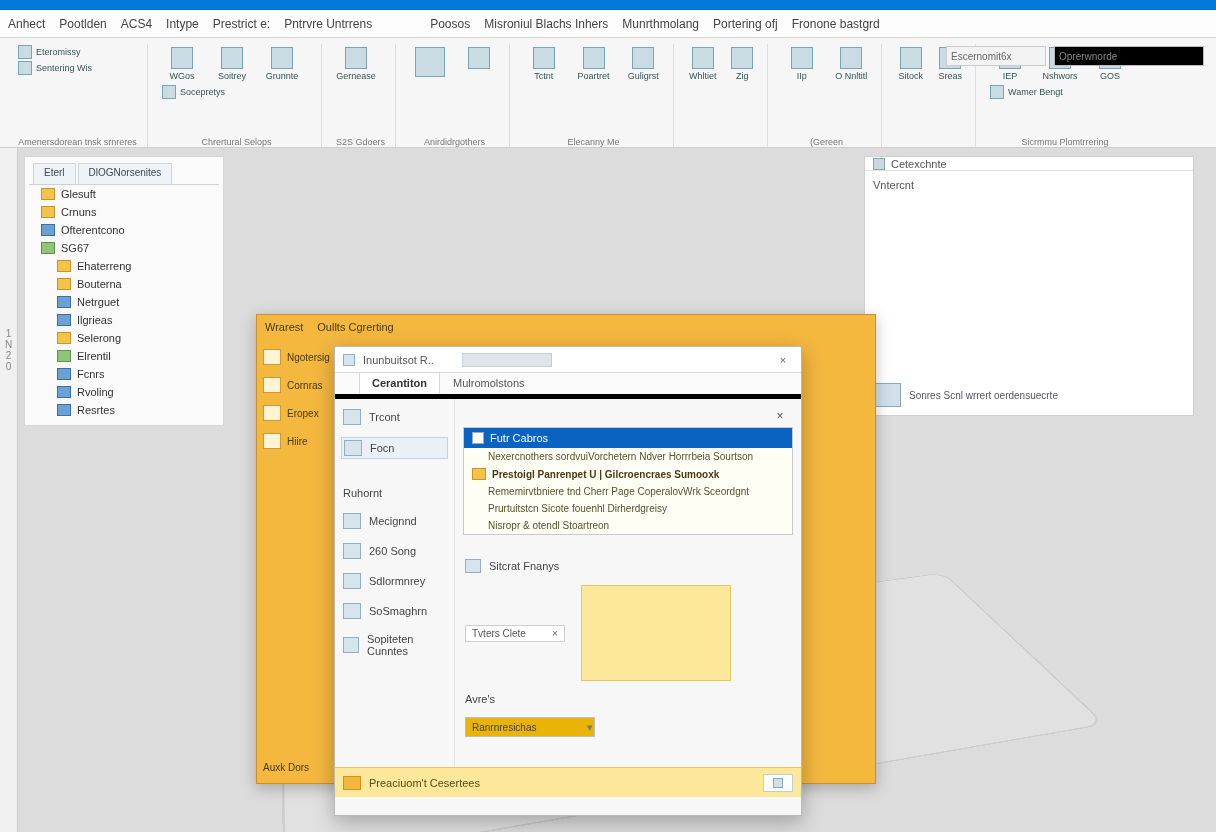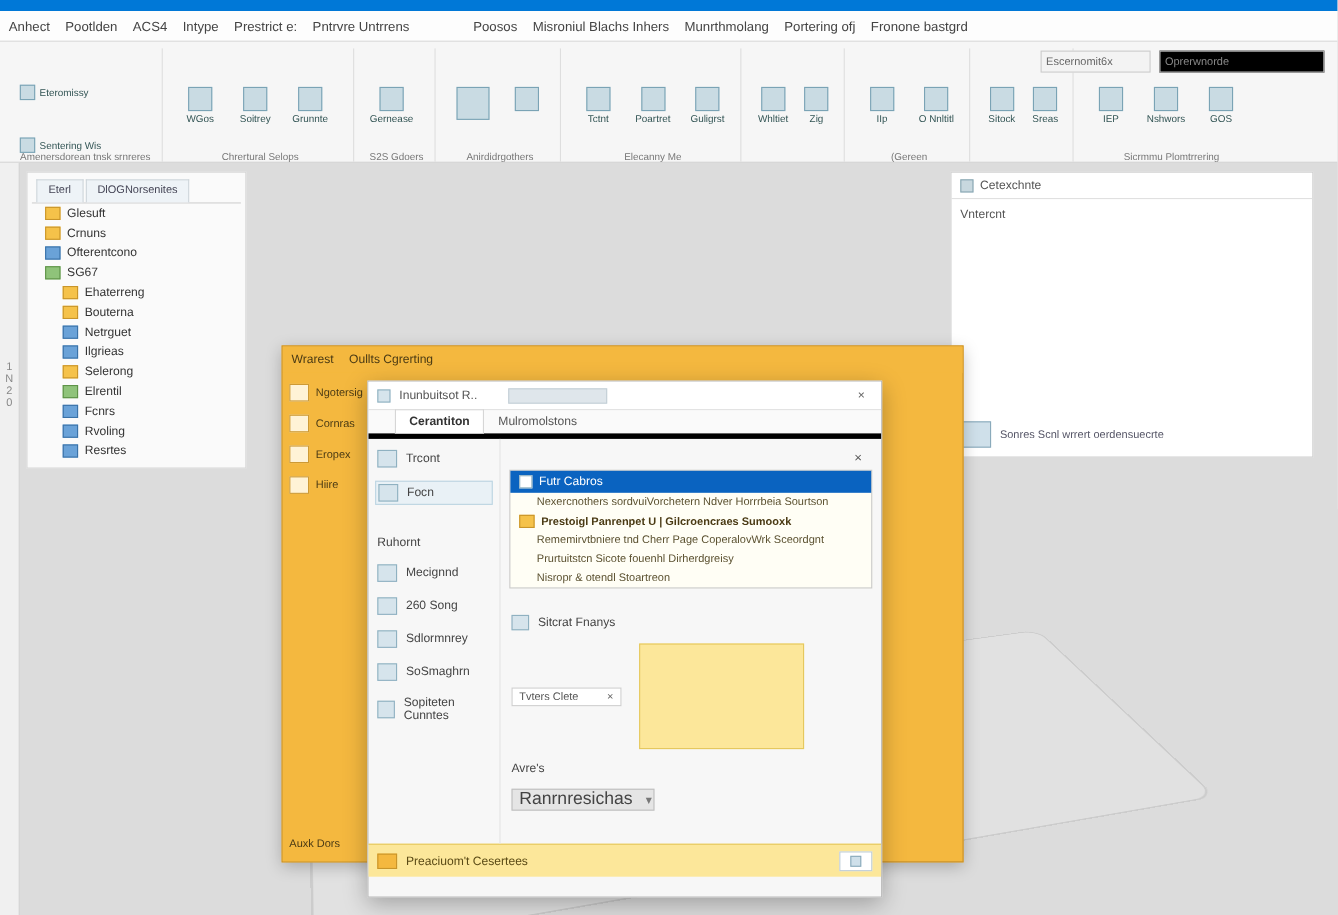--- a/index.html
+++ b/index.html
@@ -2,42 +2,42 @@
 <html><head>
 <meta charset="utf-8">
 <style>
   * { box-sizing: border-box; margin: 0; padding: 0; font-family: "Segoe UI", Tahoma, sans-serif; }
   body { width: 1216px; height: 832px; background: #e8e8e8; overflow: hidden; position: relative; }
   .titlebar { height: 10px; background: #0078d7; }
   .menubar { height: 28px; background: #fdfdfd; border-bottom: 1px solid #d5d5d5; display: flex; align-items: center; padding: 0 8px; gap: 14px; font-size: 12px; color: #444; }
   .menubar span { cursor: default; }
   .ribbon { height: 110px; background: #f6f6f6; border-bottom: 1px solid #cfcfcf; display: flex; padding: 6px 8px 0 8px; gap: 4px; position: relative; }
   .rgrp { border-right: 1px solid #dedede; padding: 0 8px 16px 8px; position: relative; display: flex; flex-direction: column; }
-  .rgrp .row { display: flex; gap: 6px; margin-top: 32px; }
+  .rgrp .row { display: flex; gap: 6px; }
   .rbtn { width: 44px; display: flex; flex-direction: column; align-items: center; gap: 2px; padding: 3px 2px; font-size: 9px; color: #355; text-align: center; cursor: default; }
   .rbtn .ic { width: 22px; height: 22px; background: #c9dbe3; border: 1px solid #7aa3b5; }
   .rbtn.sm { width: auto; flex-direction: row; gap: 4px; padding: 1px 2px; font-size: 9px; }
   .rbtn.sm .ic { width: 14px; height: 14px; }
   .grplabel { position: absolute; bottom: 0; left: 0; right: 0; text-align: center; font-size: 9px; color: #777; }
   .searchbox { position: absolute; right: 12px; top: 8px; width: 150px; height: 20px; border: 1px solid #bbb; background: #000000; font-size: 10px; padding: 0 4px; color: #888; display:flex; align-items:center; }
   .tagbox { position:absolute; right:170px; top:8px; width:100px; height:20px; border:1px solid #ccc; background:#f3f3f3; font-size:10px; color:#666; display:flex; align-items:center; padding:0 4px; }
 
   .work { position: relative; height: 684px; background: #dcdcdc; }
   .leftnav { position: absolute; left: 0; top: 0; width: 18px; height: 100%; background: #f0f0f0; border-right: 1px solid #d0d0d0; font-size: 10px; color: #888; text-align: center; padding-top: 180px; }
   .tree { position: absolute; left: 24px; top: 8px; width: 200px; background: #fafafa; border: 1px solid #d6d6d6; padding: 6px 4px; }
   .tabstrip { height: 22px; border-bottom: 1px solid #d0d0d0; display: flex; gap: 2px; padding-left: 4px; }
   .tab { font-size: 10px; padding: 3px 10px; background:#eef3f7; border:1px solid #cfd6db; border-bottom:none; color:#445; }
   .titem { display: flex; align-items: center; gap: 6px; padding: 3px 4px 3px 12px; font-size: 11px; color: #333; }
   .titem.sub { padding-left: 28px; }
   .titem .fic { width: 14px; height: 12px; background: #f5c24a; border: 1px solid #c9952a; }
   .titem .fic.b { background:#6aa2d8; border-color:#3a72a8; }
   .titem .fic.g { background:#8fc37a; border-color:#5e9348; }
 
   .panelR { position:absolute; right: 22px; top: 8px; width: 330px; height: 260px; background:#fff; border:1px solid #cfcfcf; }
-  .panelR .hdr { height:24px; border-bottom:1px solid #e0e0e0; display:flex; align-items:center; gap:6px; padding:0 8px; font-size:11px; color:#555;}
+  .panelR .hdr { height:14px; border-bottom:1px solid #e0e0e0; display:flex; align-items:center; gap:6px; padding:0 8px; font-size:11px; color:#555;}
   .panelR .hdr .ic { width:12px; height:12px; background:#c8d8df; border:1px solid #89a7b3; }
   .panelR .body { padding:8px; font-size:11px; color:#555; }
   .foot { position:absolute; bottom:8px; left:8px; right:8px; display:flex; gap:8px; align-items:center; font-size:10px; color:#556; }
   .foot .ic { width:28px; height:24px; background:#cfe0ea; border:1px solid #8aaabb; }
 
   .canvasbg { position:absolute; left:240px; right:360px; top:200px; bottom:10px; }
   .kb { position:absolute; right:-200px; bottom:-40px; width:760px; height:340px; border:2px solid #bfbfbf; border-radius:20px; transform: perspective(1200px) rotateX(58deg) rotateZ(-16deg); background:#e6e6e6; opacity:.55; }
   .kb::before, .kb::after { content:""; position:absolute; border:1px solid #c4c4c4; border-radius:4px; }
 
   
@@ -67,21 +67,21 @@
   .dlg .listhdr { background:#0a63c0; color:#fff; font-size:11px; padding:4px 8px; display:flex; align-items:center; gap:6px; }
   .dlg .listhdr .hic { width:12px; height:12px; background:#fff; border:1px solid #8fb1c1; }
   .dlg .li { font-size:10px; color:#5b5130; padding:3px 8px 3px 24px; }
   .dlg .li.title { font-weight:600; color:#4a3a14; display:flex; gap:6px; padding-left:8px; align-items:center;}
   .dlg .li.title .ic2 { width:14px; height:12px; background:#f5c24a; border:1px solid #c9952a; }
   .dlg .secrow { display:flex; align-items:center; gap:8px; font-size:11px; color:#444; padding:6px 2px;}
   .dlg .secrow .sic2 { width:16px; height:14px; background:#d6e4ec; border:1px solid #8fb1c1; }
   .dlg .chip { border:1px solid #cfcfcf; background:#fff; font-size:10px; color:#555; padding:2px 6px; display:flex; align-items:center; gap:26px;}
   .dlg .chip .cx { color:#666; }
   .dlg .note { width:150px; height:96px; background:#fce79a; border:1px solid #e5c85e; }
-  .dlg .inp { width:130px; height:20px; border:1px solid #bfbfbf; background:#e5e5e5; font-size:16px; padding:0 6px; color:#444; }
+  .dlg .inp { width:130px; height:20px; border:1px solid #bfbfbf; background:#eab308; font-size:10px; padding:0 6px; color:#444; }
   .dlg .footer { position:absolute; bottom:0; left:0; right:0; height:46px; border-top:1px solid #dcdcdc; background:#f3f3f3; display:flex; align-items:center; justify-content:flex-end; gap:10px; padding:0 14px; }
   .dlg .btn { min-width:54px; height:24px; border:1px solid #9fb9cf; background:#fff; font-size:11px; color:#234; display:flex; align-items:center; justify-content:center; }
   .dlg .btn.primary { border-color:#0a63c0; }
   .dlg .precat { height:30px; background:#fce79a; border-top:1px solid #e5c85e; display:flex; align-items:center; gap:8px; padding:0 8px; font-size:11px; color:#5b4b16;}
   .dlg .precat .pic { width:18px; height:14px; background:#f4b83f; border:1px solid #c9952a; }
   .dlg .precat .tag { margin-left:auto; width:30px; height:18px; border:1px solid #bfcdd6; background:#fff; display:flex; align-items:center; justify-content:center;}
 </style>
 </head>
 <body>
 

